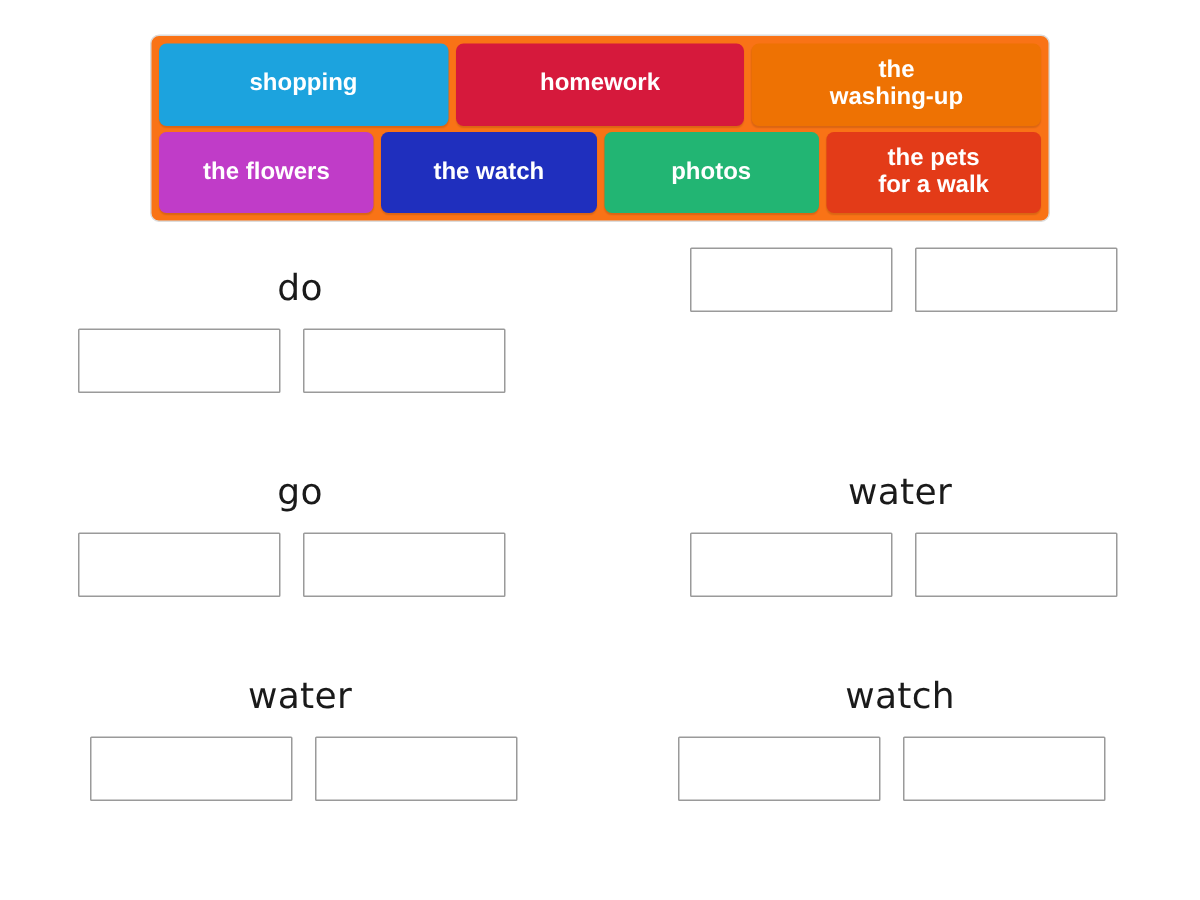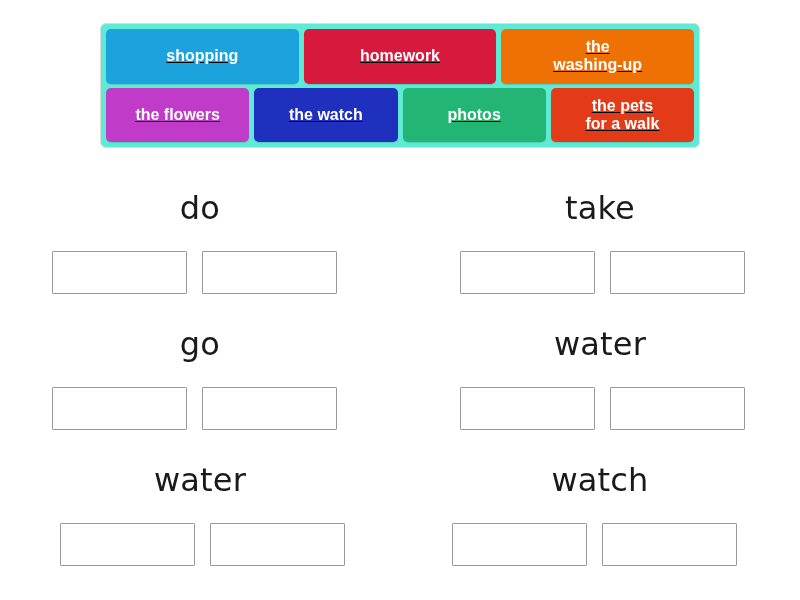--- a/index.html
+++ b/index.html
@@ -19,26 +19,25 @@
   
   #tile-tray {
     position: absolute;
     left: 100px;
     top: 23px;
     width: 600px;
     height: 125px;
     box-sizing: border-box;
     border: 1px solid #dcdcdc;
     border-radius: 6px;
-    background: #5eead4;
+    background: #f97316;
     padding: 5px;
     display: flex;
     flex-direction: column;
     gap: 4px;
-    text-decoration: underline;
   }
   .tile-row {
     display: flex;
     flex-direction: row;
     gap: 5px;
     flex: 1 1 0;
   }
   .tile {
     flex: 1 1 0;
     border-radius: 5px;
@@ -76,28 +75,28 @@
   .category {
     width: 400px;
     box-sizing: border-box;
     display: flex;
     flex-direction: column;
     align-items: center;
   }
   .category-label {
     font-family: "DejaVu Sans", sans-serif;
     font-weight: normal;
-    font-size: 32px;
+    font-size: 24px;
     color: #1a1a1a;
     line-height: 1;
     height: 54px;
     display: flex;
     align-items: center;
     justify-content: center;
-    margin: 16px;
+    margin: 0;
     letter-spacing: 0.2px;
   }
   .slot-pair {
     display: flex;
     flex-direction: row;
     gap: 15px;
   }
   .drop-slot {
     width: 135px;
     height: 43px;
@@ -132,21 +131,20 @@
 
   <div class="category-row">
     <div class="category col-left">
       <div class="category-label">do</div>
       <div class="slot-pair">
         <div class="drop-slot"></div>
         <div class="drop-slot"></div>
       </div>
     </div>
     <div class="category col-right">
-      <div class="category-label">take</div>
       <div class="slot-pair">
         <div class="drop-slot"></div>
         <div class="drop-slot"></div>
       </div>
     </div>
   </div>
 
   <div class="category-row">
     <div class="category col-left">
       <div class="category-label">go</div>

